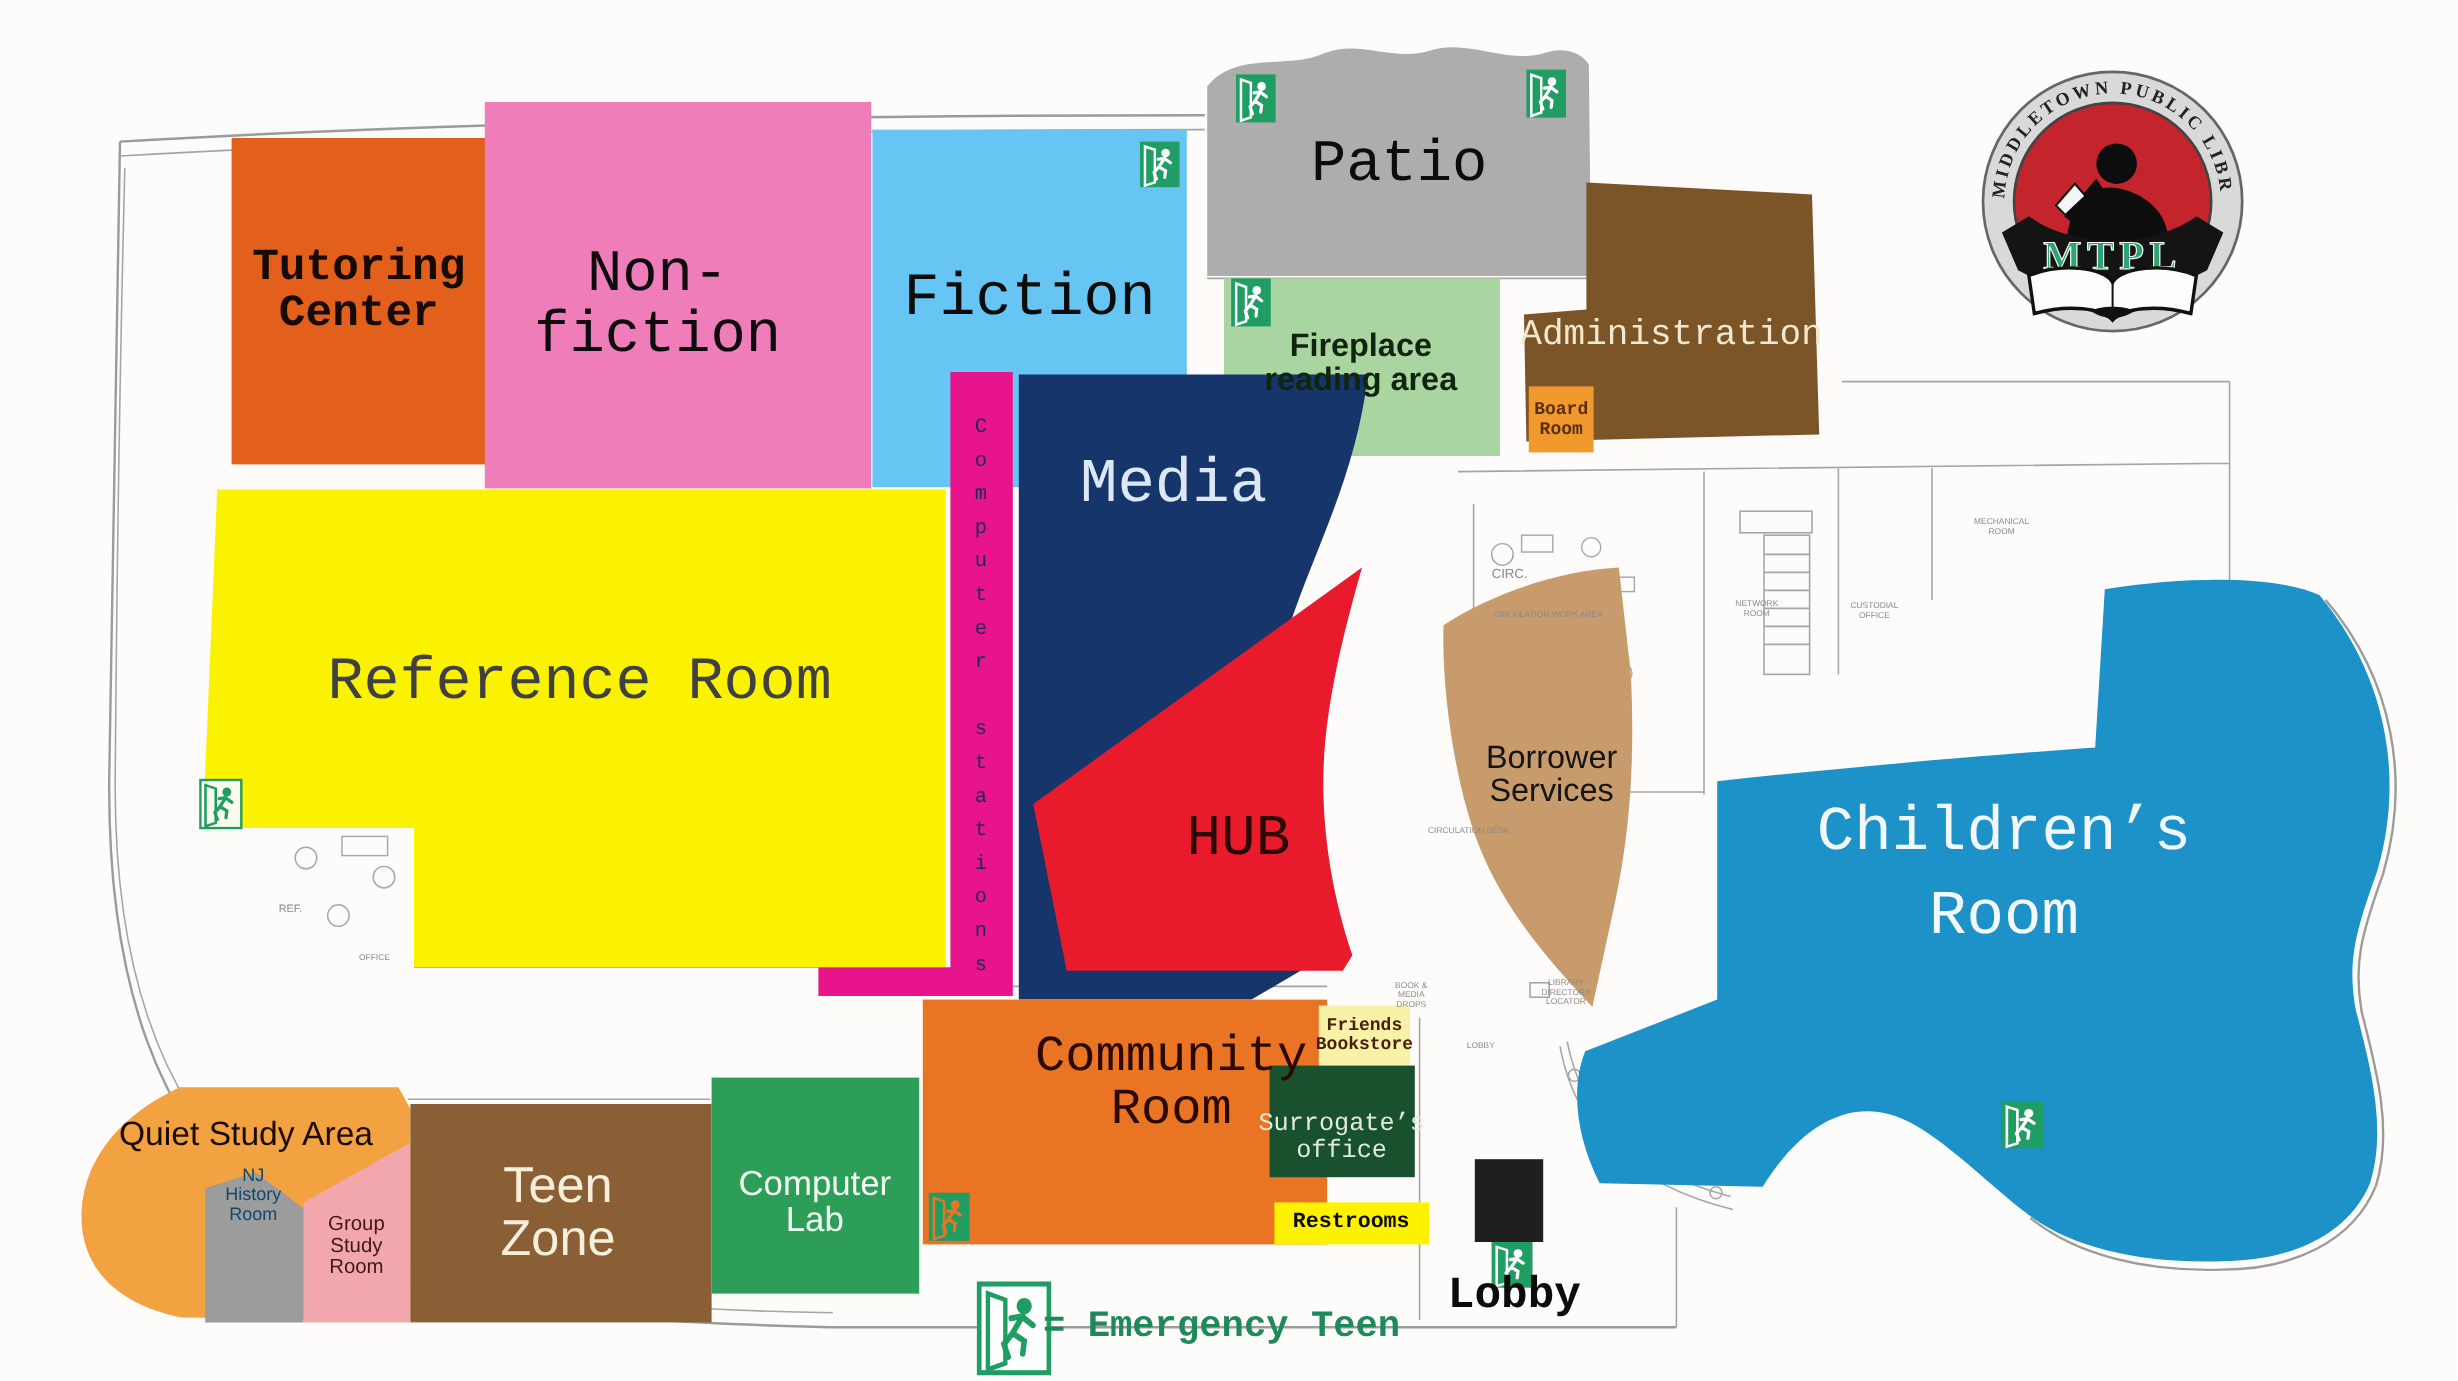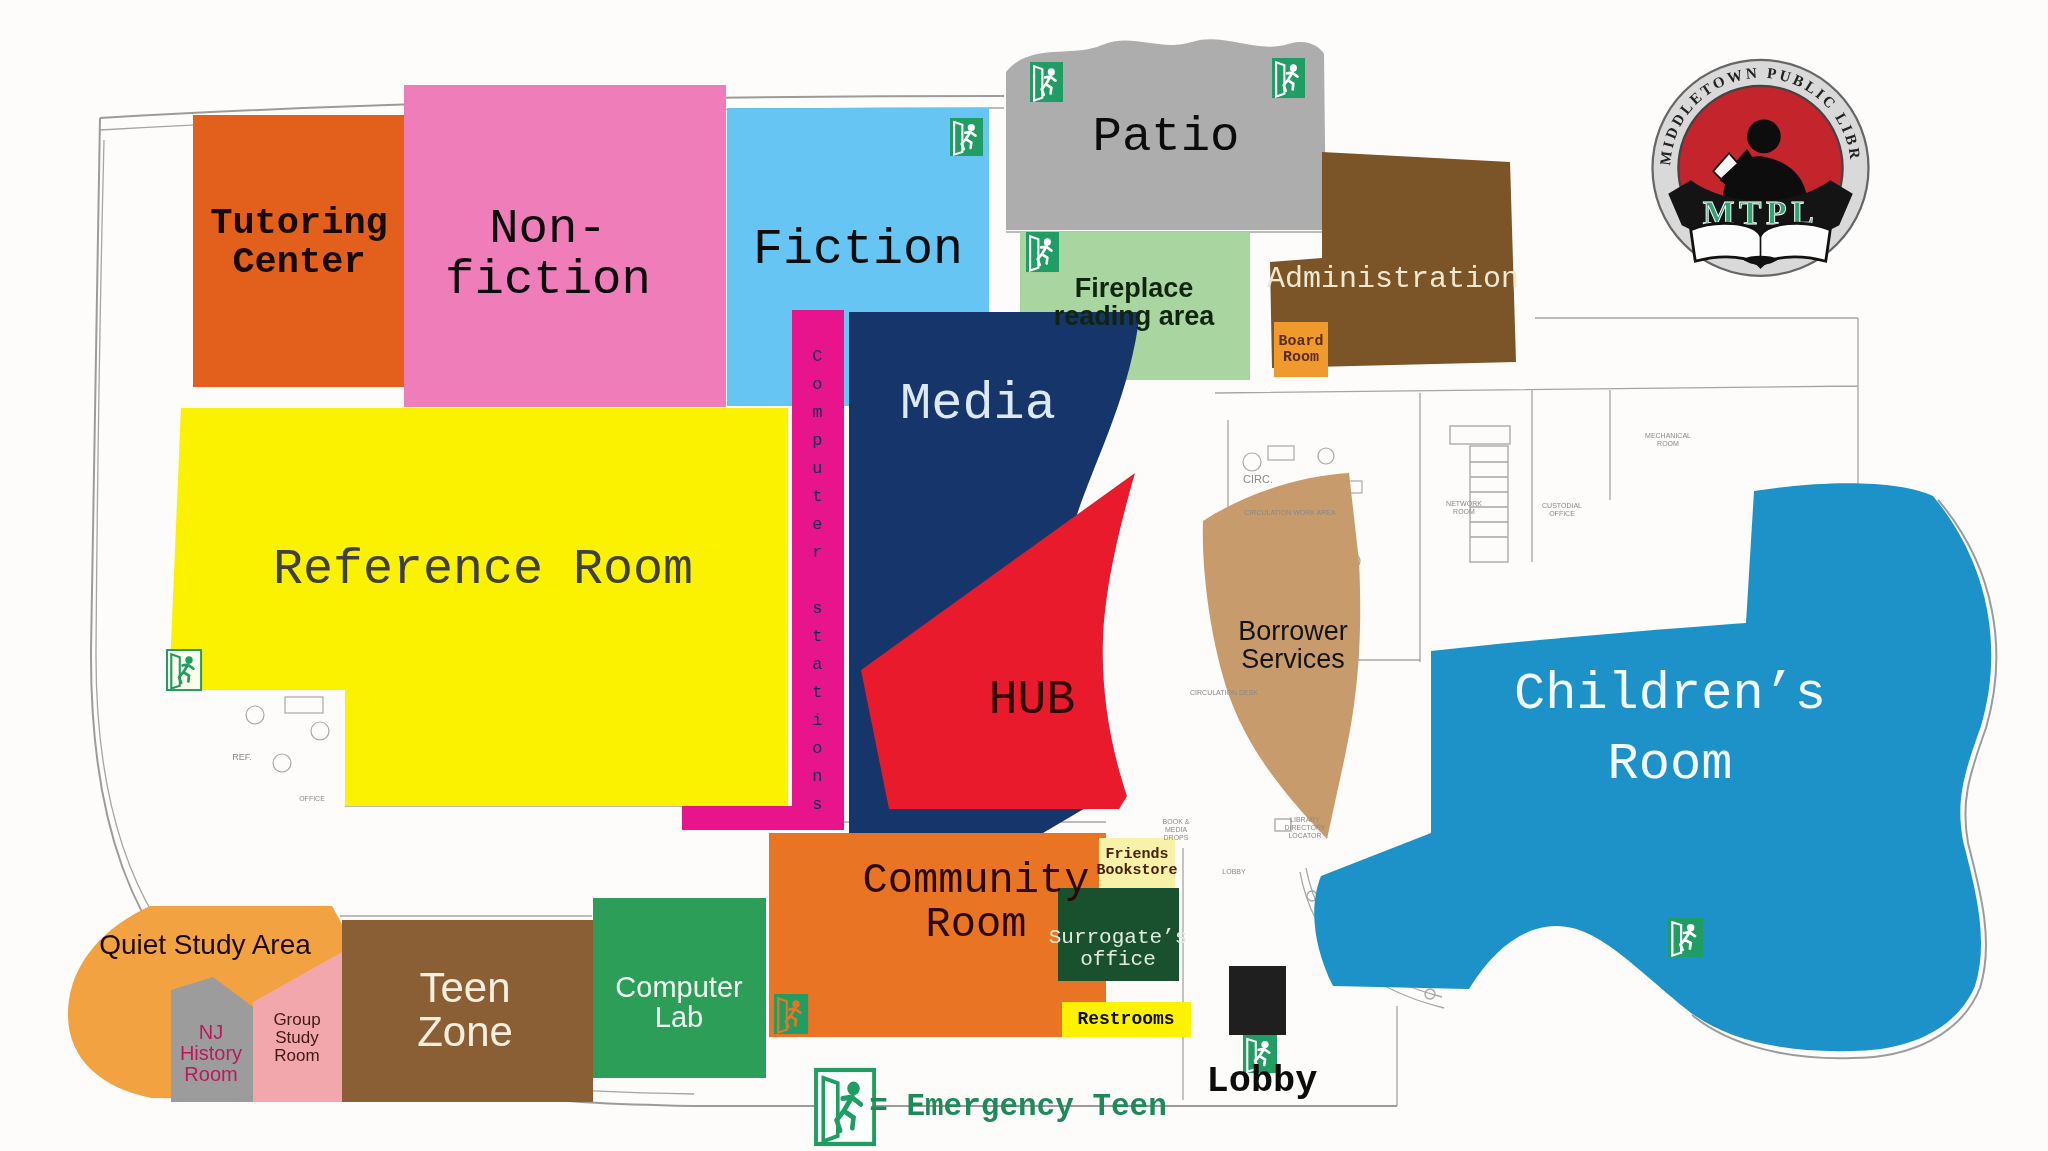--- a/index.html
+++ b/index.html
@@ -181,21 +181,21 @@
 Room</div>
   <div class="lbl serif" style="left:483px;top:570px;font-size:50px;color:#404040;">Reference Room</div>
   <div class="lbl serif vert" style="left:817px;top:585px;font-size:17px;letter-spacing:9px;color:#1B2A55;">Computer stations</div>
   <div class="lbl serif" style="left:978px;top:405px;font-size:52px;color:#DCE8F5;">Media</div>
   <div class="lbl serif" style="left:1032px;top:700px;font-size:48px;color:#2B0808;">HUB</div>
   <div class="lbl sans" style="left:1293px;top:645px;font-size:27px;color:#141414;">Borrower
 Services</div>
   <div class="lbl serif" style="left:1670px;top:730px;font-size:52px;line-height:1.35;color:#F2F8FC;">Children’s
 Room</div>
   <div class="lbl sans" style="left:205px;top:945px;font-size:28px;color:#1A0A00;">Quiet Study Area</div>
-  <div class="lbl sans" style="left:211px;top:1053px;font-size:20px;color:#be185d;">NJ
+  <div class="lbl sans" style="left:211px;top:996px;font-size:15px;color:#0c4a6e;">NJ
 History
 Room</div>
   <div class="lbl sans" style="left:297px;top:1038px;font-size:17px;color:#401818;">Group
 Study
 Room</div>
   <div class="lbl sans" style="left:465px;top:1010px;font-size:42px;color:#F8EEDC;">Teen
 Zone</div>
   <div class="lbl sans" style="left:679px;top:1002px;font-size:29px;color:#F2FFF4;">Computer
 Lab</div>
   <div class="lbl serif" style="left:936px;top:903px;font-size:42px;color:#2A0A00;margin-left:40px;">Community

